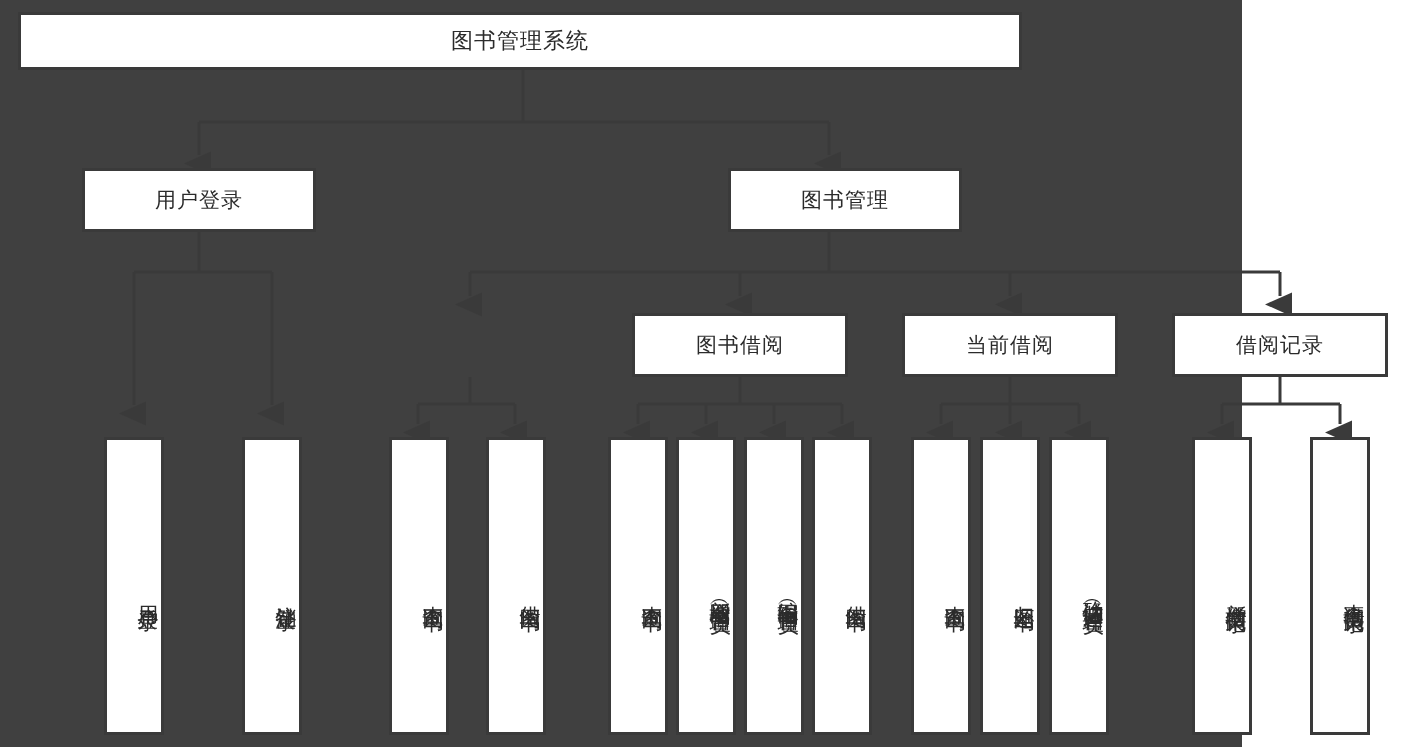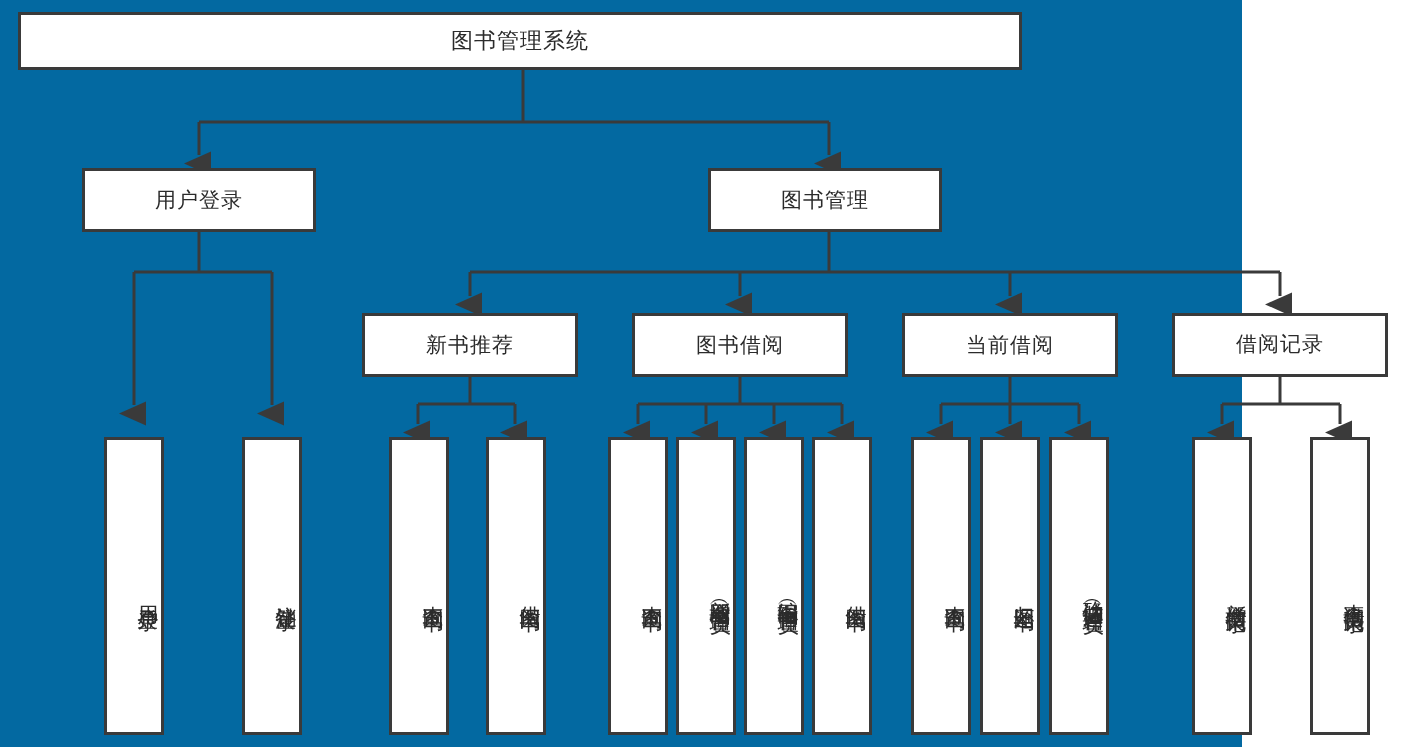--- a/index.html
+++ b/index.html
@@ -1,18 +1,18 @@
 <!DOCTYPE html>
 <html><head>
 <meta charset="utf-8">
 <style>
   html,body{margin:0;padding:0;background:#ffffff;}
   body{width:1405px;height:747px;overflow:hidden;
        font-family:"Liberation Sans","DejaVu Sans",sans-serif;}
-  #stage{position:relative;width:1242px;height:747px;background:#0369a1;}
+  #stage{position:relative;width:1242px;height:747px;background:#404040;}
   svg#wires{position:absolute;left:0;top:0;width:1405px;height:747px;}
 
   .node{position:absolute;box-sizing:border-box;background:#ffffff;
         border:3px solid #3a3a3a;display:flex;align-items:center;
         justify-content:center;color:#2b2b2b;}
   .node.h{font-size:21px;line-height:1.1;letter-spacing:1px;}
   .node.root{font-size:22px;}
   .node.v{writing-mode:vertical-rl;text-orientation:upright;
           font-size:21px;line-height:1.25;letter-spacing:2px;
           align-items:flex-start;justify-content:center;
@@ -76,34 +76,31 @@
     </g>
   </svg>
 
   <div class="node h root" style="left:18px;top:12px;width:1004px;height:58px;">
     <span class="lbl">图书管理系统</span>
   </div>
 
   <div class="node h" style="left:82px;top:168px;width:234px;height:64px;">
     <span class="lbl">用户登录</span>
   </div>
-  <div class="node h" style="left:708px;top:168px;width:234px;height:64px;">
+  <div class="node h" style="left:728px;top:168px;width:234px;height:64px;">
     <span class="lbl">图书管理</span>
   </div>
 
-  <div class="node h" style="left:362px;top:313px;width:216px;height:64px;">
-    <span class="lbl">新书推荐</span>
-  </div>
   <div class="node h" style="left:632px;top:313px;width:216px;height:64px;text-align:right;">
     <span class="lbl">图书借阅</span>
   </div>
   <div class="node h" style="left:902px;top:313px;width:216px;height:64px;text-align:center;">
     <span class="lbl">当前借阅</span>
   </div>
-  <div class="node h" style="left:1172px;top:313px;width:216px;height:64px;font-family:Liberation Serif, serif;">
+  <div class="node h" style="left:1172px;top:313px;width:216px;height:64px;">
     <span class="lbl">借阅记录</span>
   </div>
 
   <div class="node v" style="left:104px;top:437px;width:60px;height:298px;">
     <span class="lbl">用户登录</span>
   </div>
   <div class="node v" style="left:242px;top:437px;width:60px;height:298px;">
     <span class="lbl">注销登录</span>
   </div>
 

